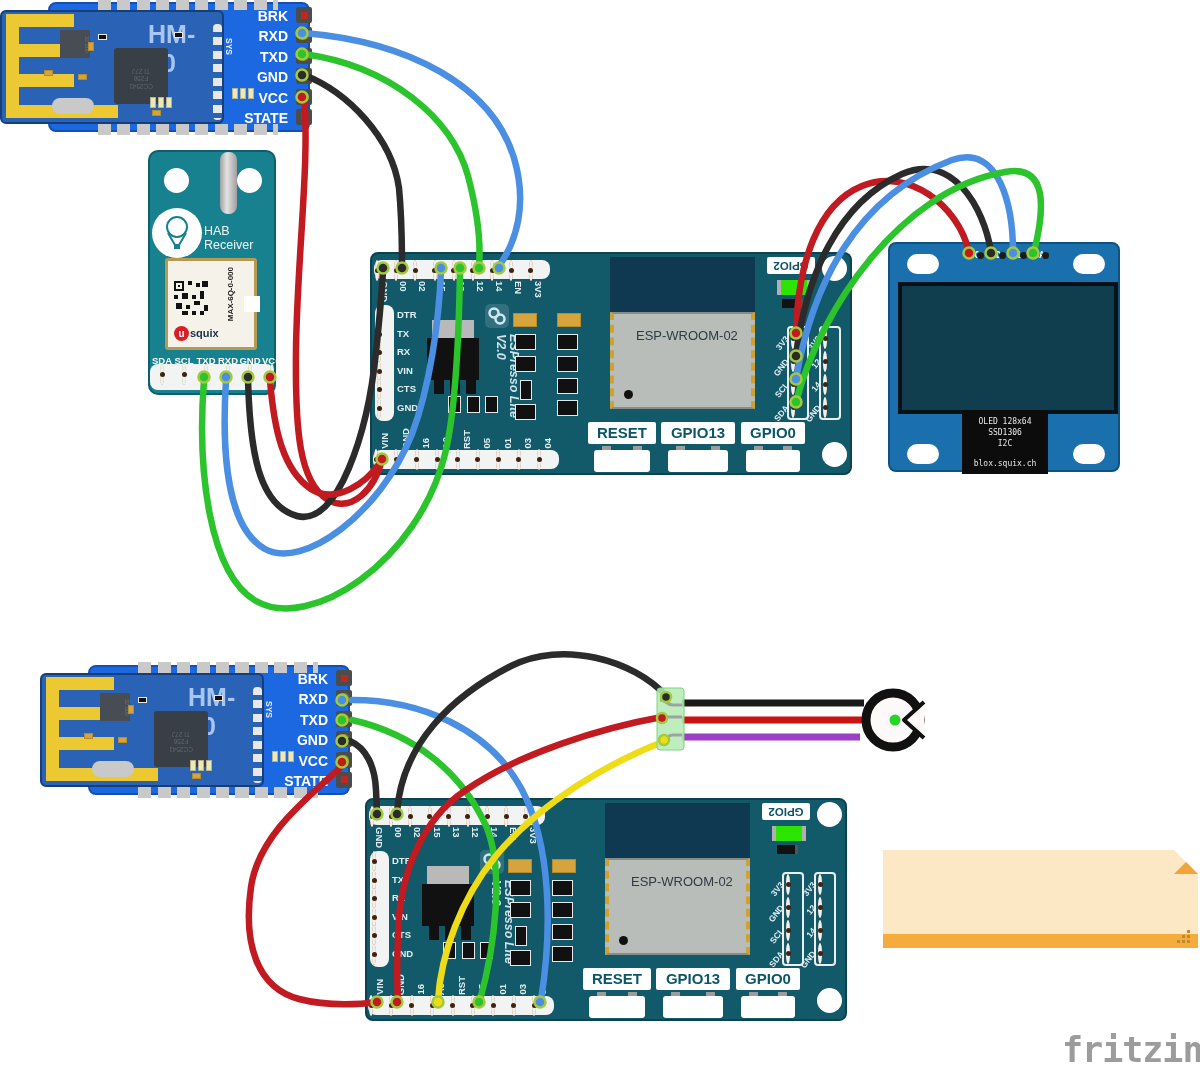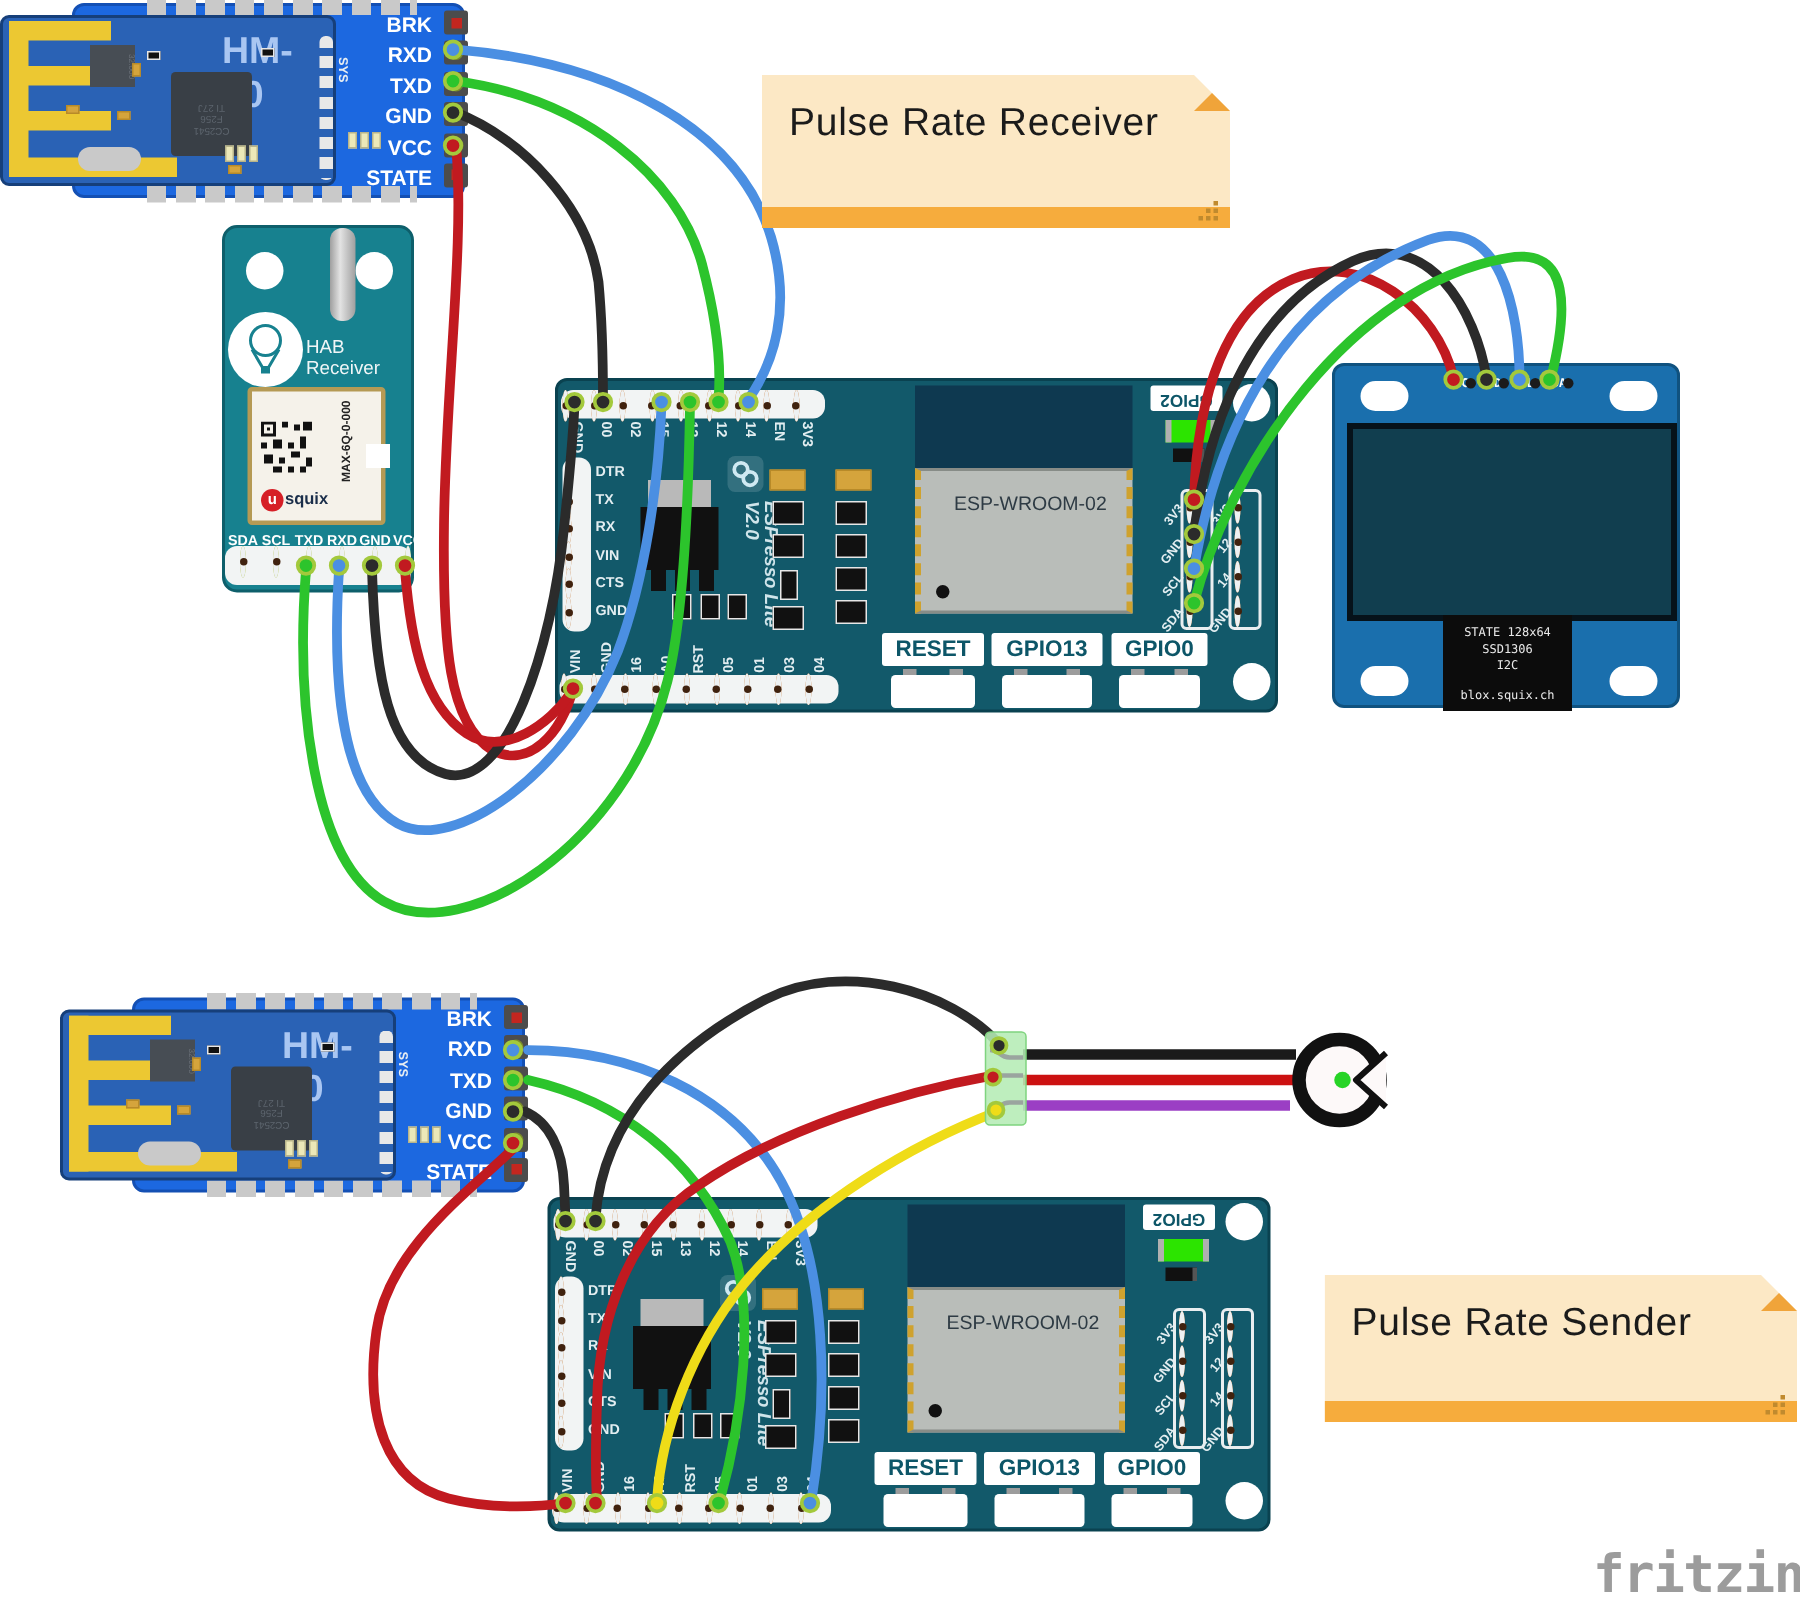--- a/index.html
+++ b/index.html
@@ -708,21 +708,21 @@
         <span class="cell">
         <span class="opad"></span>
         <span class="pinlbl" style="color:#fff;">SCL</span></span>
         <span class="cell">
         <span class="opad"></span>
         <span class="pinlbl" style="color:#fff;">SDA</span></span>
       </div>
     <div class="screen"></div>
     <div class="oinfo">
       <div>
-          <div>STATE 128x64</div>
+          <div>OLED 128x64</div>
           <div>SSD1306</div>
           <div>I2C</div>
         </div>
       <div class="url">blox.squix.ch</div>
     </div>
   </div>
 
   <svg id="wires" width="1200" height="1081">
 
     <path class="w wb hit" d="M304,33 C410,42 492,86 514,158 C528,205 516,242 499,266"></path>
@@ -791,27 +791,20 @@
         <circle class="enddot" cx="397" cy="1002" r="5.5" fill="#c11a20"></circle>
       <circle class="enddot" cx="438" cy="1002" r="5.5" fill="#efdc18"></circle>
         <circle class="enddot" cx="479" cy="1002" r="5.5" fill="#2cc42c"></circle>
       <circle class="enddot" cx="540" cy="1002" r="5.5" fill="#4b8fe2"></circle>
       <circle class="enddot" cx="666" cy="697" r="5" fill="#2b2b2b"></circle>
         <circle class="enddot" cx="662" cy="718" r="5" fill="#c11a20"></circle>
       <circle class="enddot" cx="664" cy="740" r="5" fill="#efdc18"></circle>
     </g>
   </svg>
 
-  <div class="note" style="left:508px;top:50px;width:312px;height:102px;">
+  <div class="note" style="left:883px;top:850px;width:315px;height:98px;">
     <div class="fold"></div>
-    <span class="txt">Pulse Rate Receiver</span>
     <div class="bar"></div>
     <div class="grip"></div>
   </div>
-  <div class="note" style="left:883px;top:850px;width:315px;height:98px;">
-    <div class="fold"></div>
-    <span class="txt">Pulse Rate Sender</span>
-    <div class="bar"></div>
-    <div class="grip"></div>
-  </div>
 
   <div class="watermark">fritzing</div>
 </div>
 
 </body></html>

